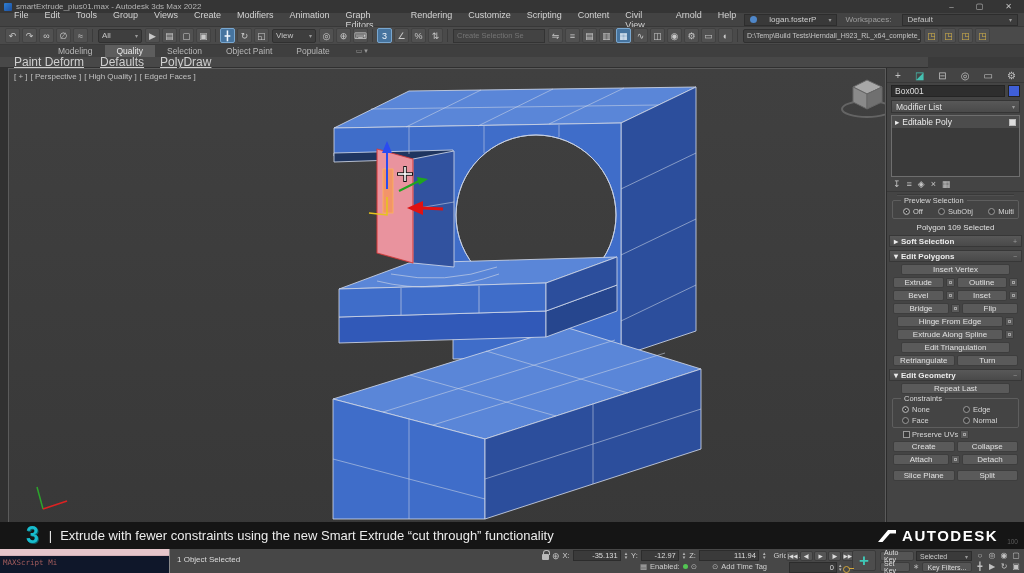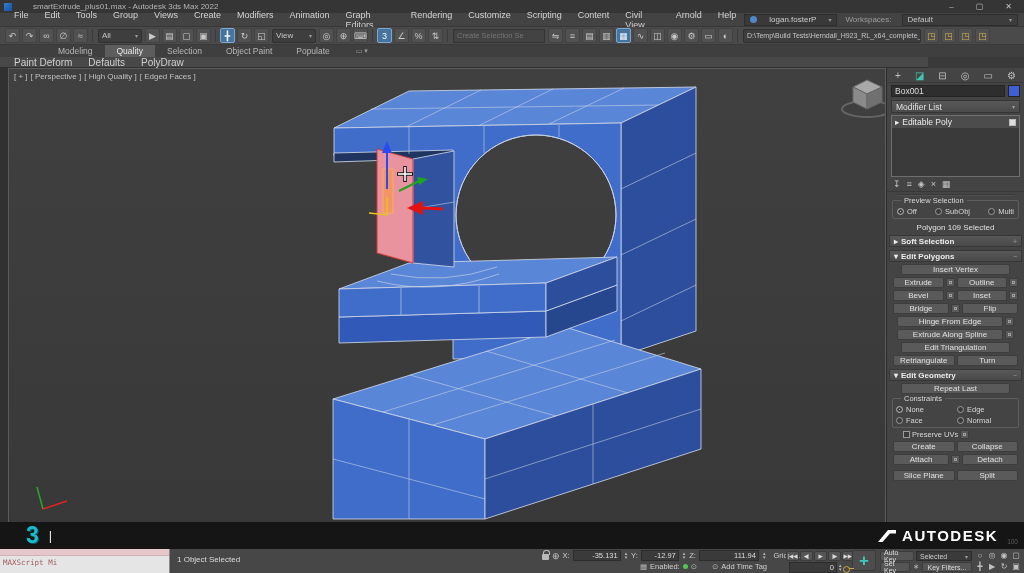--- a/index.html
+++ b/index.html
@@ -3,21 +3,21 @@
 <meta charset="utf-8">
 <style>
   * { margin:0; padding:0; box-sizing:border-box; }
   html,body { width:1024px; height:573px; background:#2b2b2b; }
   body { font-family:"Liberation Sans", sans-serif; overflow:hidden; }
   .app { position:relative; width:1024px; height:573px; background:#3a3a3a; overflow:hidden; }
   .abs { position:absolute; }
   .row { display:flex; align-items:center; }
 
   
-  .titlebar { position:absolute; left:0; top:0; width:1024px; height:13px; background:#353535; display:flex; align-items:center; color:#b5b5b5; font-size:8px; padding:0 4px;gap:17px; }
+  .titlebar { position:absolute; left:0; top:0; width:1024px; height:13px; background:#353535; display:flex; align-items:center; color:#b5b5b5; font-size:8px; padding:0 4px; }
   .appicon { width:8px; height:8px; background:linear-gradient(135deg,#2f7fd4,#1b4f9e); border-radius:1px; margin-right:4px; }
   .winbtns { margin-left:auto; display:flex; gap:22px; padding-right:8px; color:#c4c4c4; font-size:8px; }
 
   
   .menubar { position:absolute; left:0; top:13px; width:1024px; height:14px; background:#434343; display:flex; align-items:center; font-size:9px; color:#d2d2d2; padding-left:6px; border-bottom:1px solid #383838; }
   .menu-items { display:flex; }
   .menu-item { padding:0 8px; cursor:default; }
   .user-chip { margin-left:auto; display:flex; align-items:center; gap:12px; background:#393939; border:1px solid #2d2d2d; height:12px; padding:0 5px; font-size:8px; color:#cfcfcf; }
   .user-ico { width:7px; height:7px; border-radius:50%; background:#4f87c9; position:relative; }
   .ws-chip { display:flex; align-items:center; gap:3px; background:#3c3c3c; border:1px solid #2d2d2d; height:12px; padding:0 5px; margin:0 6px 0 10px; font-size:8px; color:#c5c5c5; width:118px; }
@@ -31,42 +31,42 @@
   .tdrop { height:14px; display:flex; align-items:center; background:#3e3e3e; border:1px solid #303030; color:#c5c5c5; font-size:8px; padding:0 3px; margin:0 2px; border-radius:2px; flex:0 0 auto; }
   .selset { height:14px; background:#434343; border:1px solid #333; color:#9c9c9c; font-size:7.5px; width:92px; padding:0 3px; margin:0 2px; font-family:"Liberation Sans",sans-serif; }
   .pathdrop { width:178px; overflow:hidden; white-space:nowrap; font-size:7px; }
   .ticon.yel { color:#d8b44a; }
 
   
   .ribbon-tabs { position:absolute; left:0; top:45px; width:1024px; height:12px; background:#3f3f3f; display:flex; align-items:center; font-size:8.5px; color:#b8b8b8; padding-left:46px; }
   .rtab { padding:0 12px; height:12px; display:flex; align-items:center; }
   .rtab.active { background:#5d5d5d; color:#e8e8e8; }
   .rmedia { margin-left:14px; color:#9a9a9a; font-size:7px; }
-  .ribbon-sub { position:absolute; left:0; top:57px; width:928px; height:11px; background:#484848; display:flex; align-items:center; font-size:10px; color:#cfcfcf; padding-left:6px; border-bottom:1px solid #303030; }
+  .ribbon-sub { position:absolute; left:0; top:57px; width:928px; height:11px; background:#484848; display:flex; align-items:center; font-size:12px; color:#cfcfcf; padding-left:6px; border-bottom:1px solid #303030;text-decoration:underline; }
   .rsub { padding:0 8px; }
 
   
   .viewport { position:absolute; left:8px; top:68px; width:878px; height:480px; background:linear-gradient(#404040,#383838); border:1px solid #5b5b5b; overflow:hidden; }
   .vp-label { position:absolute; left:5px; top:3px; font-size:8px; color:#c0c0c0; display:flex; gap:3px; z-index:5; }
   .leftstrip { position:absolute; left:0; top:68px; width:8px; height:480px; background:#313131; }
 
   
   .panel { position:absolute; left:886px; top:68px; width:138px; height:480px; background:#444; border-left:1px solid #2c2c2c; overflow:hidden; font-size:8px; color:#d6d6d6; }
   .ptabs { display:flex; justify-content:space-between; padding:2px 8px 1px 8px; font-size:10px; color:#c2c2c2; border-bottom:1px solid #383838; }
   .ptab.active { color:#45c1b2; }
   .namerow { display:flex; align-items:center; gap:3px; padding:2px 4px; }
   .namefield { flex:1; background:#2e2e2e; border:1px solid #242424; color:#ddd; height:12px; display:flex; align-items:center; padding:0 3px; font-size:8.5px; }
   .swatch { width:12px; height:12px; background:#3f5fd8; border:1px solid #222; }
   .modlist { margin:1px 4px; height:13px; background:linear-gradient(#585858,#4a4a4a); border:1px solid #353535; display:flex; align-items:center; padding:0 4px; font-size:8.5px; color:#e2e2e2; }
   .stack { margin:2px 4px 0 4px; height:62px; background:#3a3a3a; border:1px solid #6e6e6e; }
   .stackrow { height:12px; background:#4c4c4c; display:flex; align-items:center; gap:3px; padding:0 3px; color:#eee; font-size:8.5px; }
   .bulb { margin-left:auto; width:7px; height:7px; border:1px solid #bbb; background:#ddd; }
   .stackbar { display:flex; gap:6px; padding:2px 6px; font-size:9px; color:#c5c5c5; border-bottom:1px solid #383838; }
   .pdivider { height:2px; border-top:1px solid #393939; border-bottom:1px solid #505050; margin:2px 10px; }
-  .group { border:1px solid #5e5e5e; border-radius:2px; margin:4px 5px 2px 5px; padding:4px 3px 2px 3px; position:relative; }
+  .group { border:1px solid #5e5e5e; border-radius:2px; margin:4px 5px 2px 5px; padding:4px 3px 2px 9px; position:relative; }
   .group .glabel { position:absolute; top:-5px; left:8px; background:#444; padding:0 3px; font-size:7.5px; color:#d8d8d8; }
   .radio { width:7px; height:7px; border-radius:50%; border:1px solid #9a9a9a; background:#3a3a3a; display:inline-block; flex:0 0 auto; }
   .radio.on { background:#e6e6e6; box-shadow:inset 0 0 0 2px #3a3a3a; }
   .checkbox { width:7px; height:7px; border:1px solid #9a9a9a; background:#3a3a3a; display:inline-block; }
   .optrow { display:flex; align-items:center; gap:3px; font-size:7.5px; }
   .selstatus { text-align:center; font-size:8px; color:#e0e0e0; margin:4px 0 2px 0; }
   .rollout { height:12px; background:linear-gradient(#585858,#494949); border:1px solid #373737; color:#ececec; font-size:8px; font-weight:bold; display:flex; align-items:center; gap:3px; padding:0 4px; margin:3px 2px 2px 2px; }
   .rollout .plus { margin-left:auto; font-weight:normal; color:#9a9a9a; font-size:7px; }
   .prow { display:flex; align-items:center; gap:2px; margin:2px 6px; }
   .p-btn { flex:1; height:11px; line-height:10px; font-size:8px; color:#e0e0e0; background:#5a5a5a; border:1px solid #3d3d3d; border-radius:2px; text-align:center; overflow:hidden; white-space:nowrap; }
@@ -78,21 +78,21 @@
   .b-num { font-size:23px; font-weight:bold; color:#17bccd; margin:0 10px 0 26px; text-shadow:1px 1px 0 #0b5f68; }
   .b-high { font-size:13px; font-weight:bold; letter-spacing:1px; color:#17bccd; margin-right:8px; }
   .b-sep { color:#e8e8e8; font-size:13px; margin-right:8px; }
   .b-text { color:#ececec; font-size:13px; }
   .b-brand { margin-left:auto; margin-right:26px; display:flex; align-items:center; gap:5px; }
   .b-brandtext { color:#fff; font-size:15px; font-weight:bold; letter-spacing:1.5px; }
   .b-100 { position:absolute; right:6px; top:16px; color:#5d5d5d; font-size:6.5px; }
 
   
   .statusbar { position:absolute; left:0; top:549px; width:1024px; height:24px; background:#474747; z-index:50; font-size:7.5px; color:#d0d0d0; }
-  .maxscript { position:absolute; left:0; top:-2px; width:170px; height:26px; background:#e5e5e5; border-right:1px solid #8a8a8a; z-index:70; }
+  .maxscript { position:absolute; left:0; top:-2px; width:170px; height:26px; background:#0f172a; border-right:1px solid #8a8a8a; z-index:70; }
   .ms-top { height:9px; background:#e5c6cb; border-bottom:1px solid #d5b2b8; }
   .ms-text { font-family:"DejaVu Sans Mono", monospace; font-size:7.5px; color:#a35c5c; padding:2px 0 0 3px; }
   .s-sel { position:absolute; left:177px; top:6px; font-size:8px; color:#dcdcdc; }
   .coords { position:absolute; left:542px; top:1px; display:flex; align-items:center; gap:3px; }
   .lock { width:7px; height:6px; background:#b9b9b9; border-radius:1px; position:relative; margin-top:3px; }
   .lock::before { content:""; position:absolute; top:-4px; left:1px; width:5px; height:4px; border:1px solid #b9b9b9; border-bottom:none; border-radius:3px 3px 0 0; }
   .sfield { background:#3a3a3a; border:1px solid #2c2c2c; height:11px; display:flex; align-items:center; justify-content:flex-end; padding:0 2px; color:#ddd; }
   .spin { display:inline-flex; flex-direction:column; font-size:4.5px; line-height:4px; color:#b5b5b5; }
   .playback { position:absolute; left:786px; top:2px; display:flex; gap:1px; }
   .pbtn { width:13px; height:10px; background:#555; border:1px solid #3c3c3c; border-radius:2px; display:flex; align-items:center; justify-content:center; font-size:5.5px; color:#ddd; }
@@ -481,20 +481,21 @@
     </div>
     <div class="prow" style="margin-top:5px;">
       <span class="p-btn">Slice Plane</span>
       <span class="p-btn">Split</span>
     </div>
   </div>
 
   <div class="banner">
     <span class="b-num">3</span>
     <span class="b-sep">|</span>
+    <span class="b-text">Extrude with fewer constraints using the new Smart Extrude “cut through” functionality</span>
     <div class="b-brand">
       <svg width="20" height="14">
           <path d="M1,13 L11,1 L19,1 L19,4.5 L13,4.5 L5.5,13 Z" fill="#fff"></path>
         </svg>
       <span class="b-brandtext">AUTODESK</span>
     </div>
     <span class="b-100">100</span>
   </div>
 
   <div class="statusbar">

